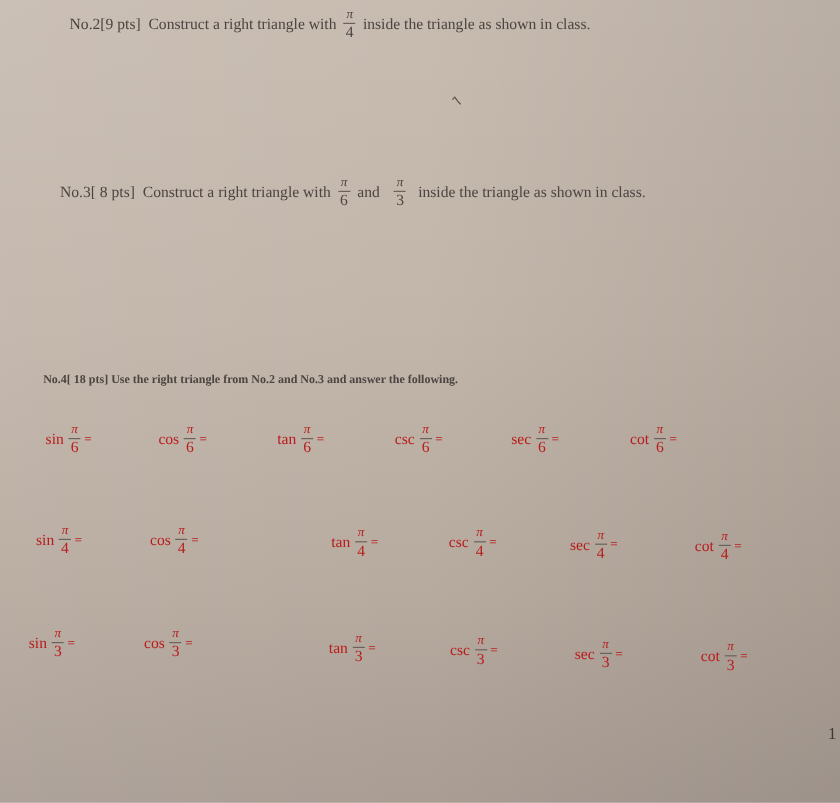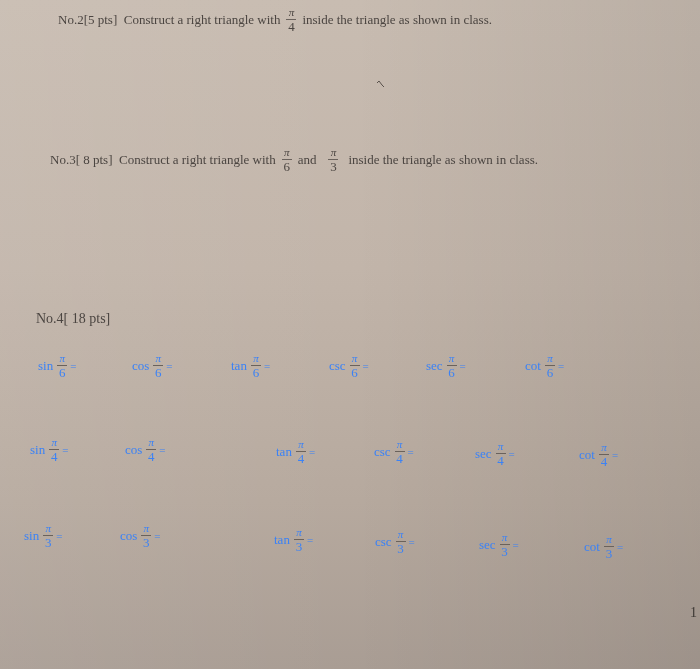--- a/index.html
+++ b/index.html
@@ -19,39 +19,39 @@
     color:#4b4541;
   }
   .frac {
     display:inline-flex; flex-direction:column; align-items:center; margin:0 6px;
     font-size:12px; line-height:12px; vertical-align:middle;
   }
   .frac .num { font-style:italic; font-size:11px; }
   .frac .bar { width:10px; height:1px; background:#6a625c; margin:1px 0; }
   .frac .den { font-size:13px; }
   .expr {
-    position:absolute; display:flex; align-items:center; font-size:13px; color:#3b82f6;
+    position:absolute; display:flex; align-items:center; font-size:13px; color:#b91c1c;
   }
   .expr .fn { margin-right:2px; }
   .expr .frac { margin:0 2px; }
   .expr .eq { margin-left:1px; font-size:11px; }
   .mark {
     position:absolute; left:376px; top:80px; width:10px; height:8px;
   }
   .pagenum {
     position:absolute; left:690px; top:605px; font-size:14px; color:#3d3834;
   }
 </style>
 </head>
 <body>
 
 <div class="shade"></div>
 
 <div class="line" style="left:58px; top:6px;">
-  <span>No.2[5  pts]</span>&nbsp;&nbsp;
+  <span>No.2[9  pts]</span>&nbsp;&nbsp;
   <span>Construct a right triangle with</span>
   <span class="frac">
     <span class="num">π</span>
     <span class="bar"></span>
     <span class="den">4</span>
   </span>
   <span>inside the triangle as shown in class.</span>
 </div>
 
 <svg class="mark" viewBox="0 0 10 8">
@@ -68,22 +68,23 @@
   </span>
   <span>and</span>
   <span class="frac" style="margin-left:12px;">
     <span class="num">π</span>
     <span class="bar"></span>
     <span class="den">3</span>
   </span>
   <span style="margin-left:4px;">inside the triangle as shown in class.</span>
 </div>
 
-<div class="line" style="left:36px; top:311px; font-size:14px;">
+<div class="line" style="left:36px; top:311px; font-size:10px;font-weight:bold;">
   <span>No.4[ 18 pts]</span>&nbsp;
+  <span>Use the right triangle from No.2 and No.3 and answer the following.</span>
 </div>
 
 <div class="expr" style="left:38px; top:352px;">
   <span class="fn">sin</span>
   <span class="frac">
       <span class="num">π</span>
       <span class="bar"></span>
       <span class="den">6</span>
     </span>
   <span class="eq">=</span>

